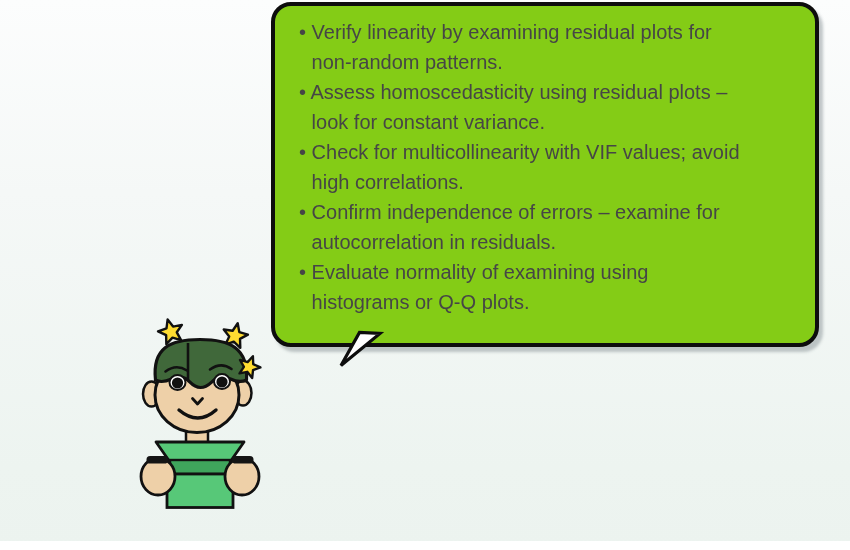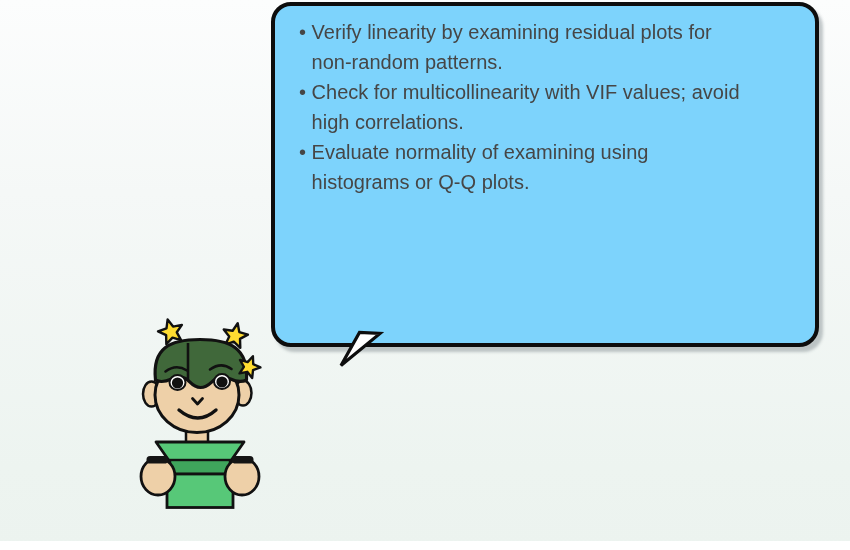--- a/index.html
+++ b/index.html
@@ -6,21 +6,21 @@
   body{
     width:850px;height:550px;position:relative;overflow:hidden;
     font-family:"Liberation Sans",sans-serif;
     background:linear-gradient(to bottom,#fcfdfd 0%,#f5f8f7 35%,#edf4f0 85%,#ecf3ef 100%);
   }
   .bottom-strip{
     position:absolute;left:0;bottom:0;width:850px;height:9px;background:#ffffff;
   }
   .speech-bubble{
     position:absolute;left:271px;top:2px;width:548px;height:345px;
-    box-sizing:border-box;background:#7dd3fc;
+    box-sizing:border-box;background:#84cc16;
     border:4px solid #0d0d0d;border-radius:20px;
     box-shadow:4px 5px 3px rgba(125,135,140,0.45);
   }
   .bubble-text{
     margin:0;padding:11px 30px 0 24px;list-style:none;width:452px;
     font-size:20px;line-height:30px;color:#464646;
   }
   .bubble-text li{
     margin-left:12.6px;text-indent:-12.6px;
   }
@@ -30,21 +30,23 @@
   .character{
     position:absolute;left:128px;top:312px;width:150px;height:202px;
   }
 </style>
 </head>
 <body>
 
 <div class="speech-bubble">
   <ul class="bubble-text">
     <li>• Verify linearity by examining residual plots for non-random patterns.</li>
+    <li>• Assess homoscedasticity using residual plots – look for constant variance.</li>
     <li>• Check for multicollinearity with VIF values; avoid high correlations.</li>
+    <li>• Confirm independence of errors – examine for autocorrelation in residuals.</li>
     <li>• Evaluate normality of examining using histograms or Q-Q plots.</li>
   </ul>
 </div>
 
 <svg class="bubble-tail" viewBox="330 324 60 48">
   <polygon points="341,365.5 359.5,332.5 380,333.5" fill="#ffffff" stroke="#0d0d0d" stroke-width="3.2" stroke-linejoin="miter"></polygon>
 </svg>
 
 <svg class="character" viewBox="128 312 150 202">
   <defs>

